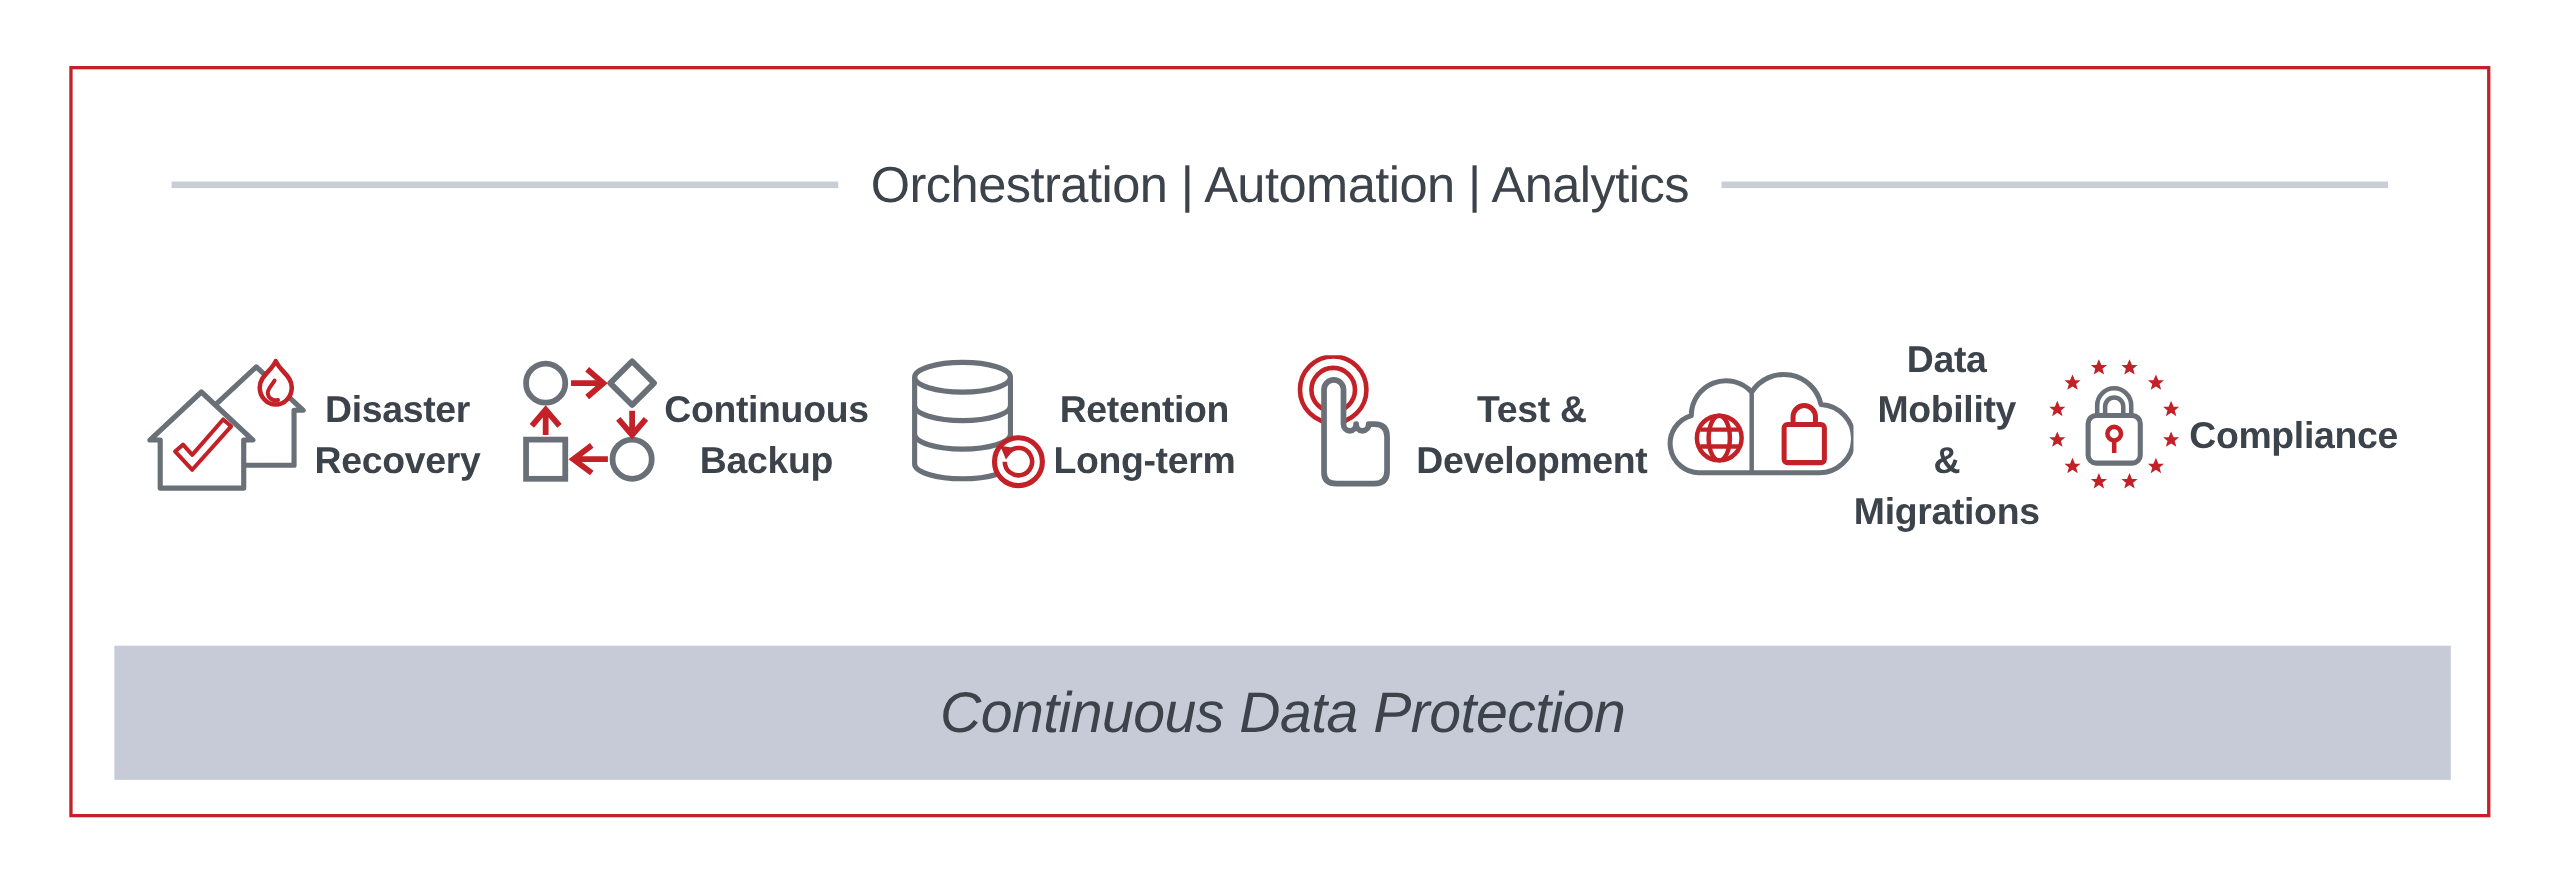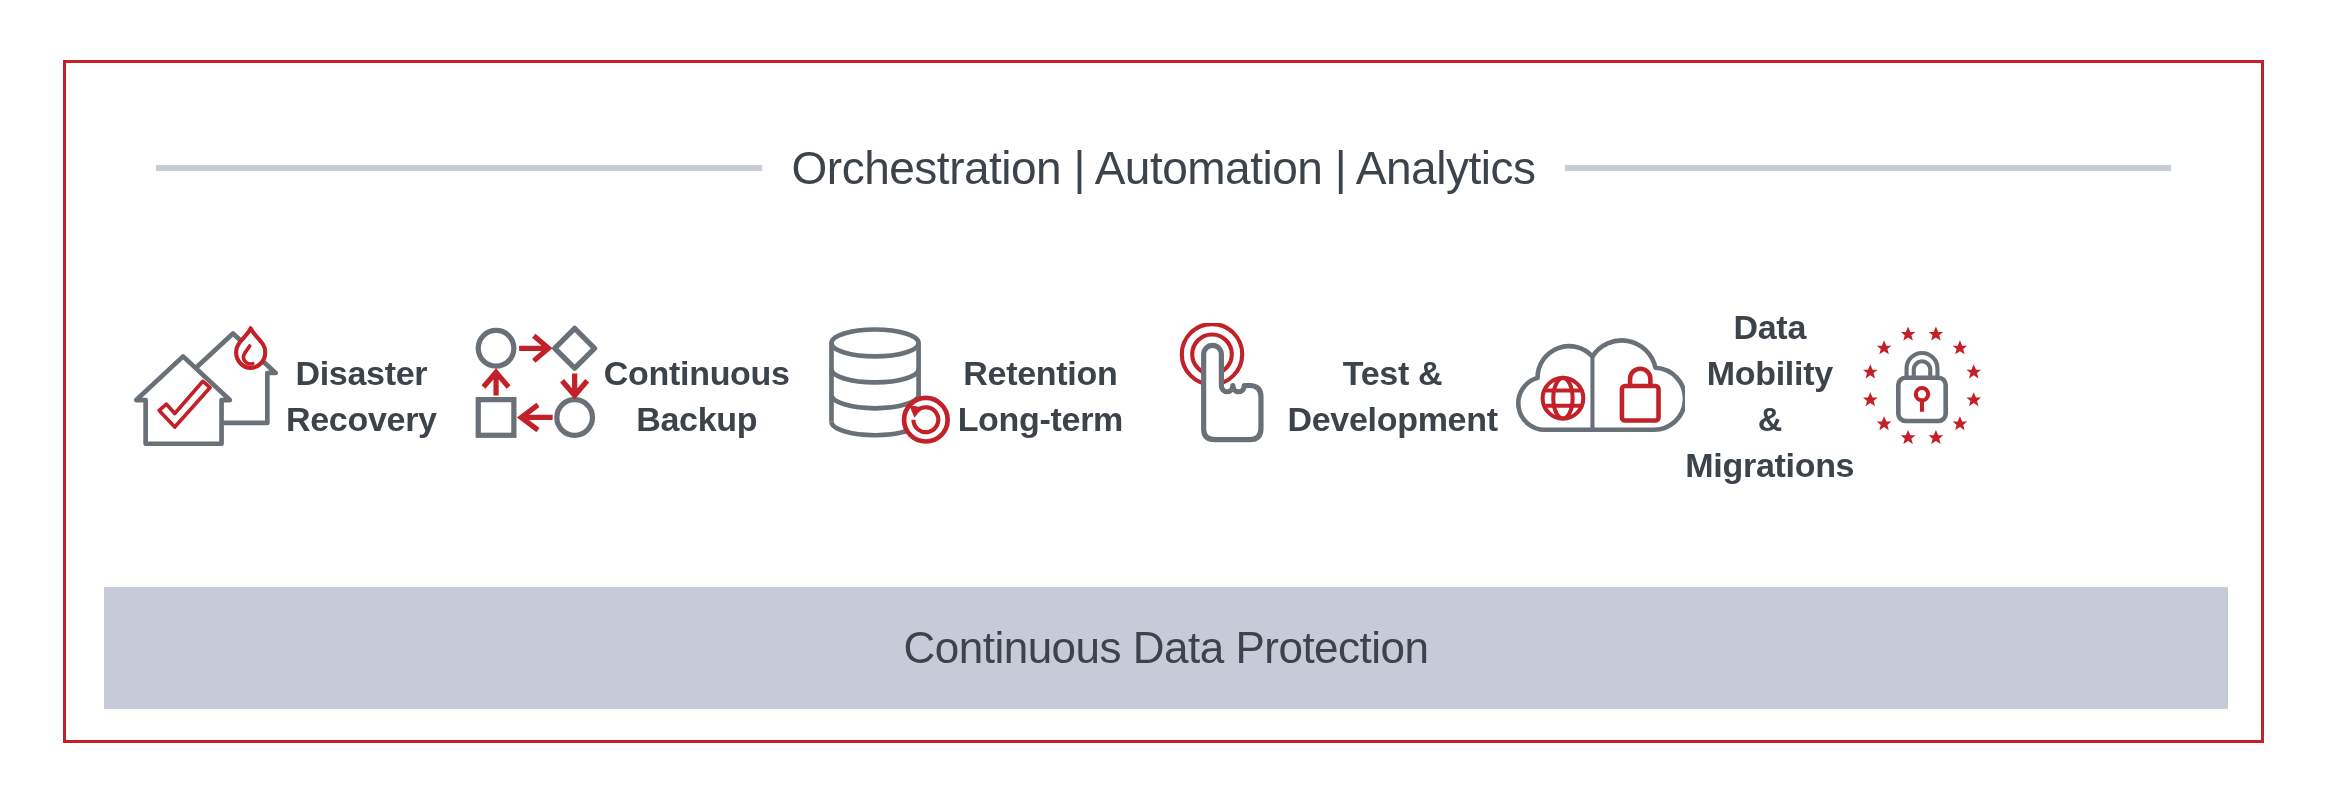--- a/index.html
+++ b/index.html
@@ -23,21 +23,21 @@
   
   .features-row{display:flex;justify-content:space-between;
     padding:0 62px;margin-top:88px;}
   .feature{flex:1;display:flex;flex-direction:row;align-items:center;}
   .icon-box{height:136px;display:flex;align-items:center;justify-content:center;}
   .feature-label{margin-top:22px;text-align:center;font-weight:700;
     font-size:34px;line-height:1.35;color:var(--text-dark);letter-spacing:-0.3px;}
   
   .footer-bar{position:absolute;left:38px;right:33px;bottom:31px;height:122px;
     background:var(--bar-bg);display:flex;align-items:center;justify-content:center;}
-  .footer-label{font-size:44px;color:var(--text-dark);letter-spacing:-0.5px;}
+  .footer-label{font-size:52px;color:var(--text-dark);letter-spacing:-0.5px;font-style:italic;}
   
   svg{display:block}
   .sg{stroke:var(--icon-gray);fill:none}
   .sgw{stroke:var(--icon-gray);fill:#ffffff}
   .sr{stroke:var(--accent-red);fill:none}
   .srw{stroke:var(--accent-red);fill:#ffffff}
   .fr{fill:var(--accent-red);stroke:none}
 </style>
 </head>
 <body>
@@ -162,20 +162,21 @@
                 <use href="#star" x="52.5" y="13.8"></use>
             </g>
             <path class="sgw" stroke-width="4" d="M51,56 v-9 a15,15 0 0 1 30,0 v9"></path>
             <path class="sg" stroke-width="4" d="M58,56 v-8 a8,8 0 0 1 16,0 v8"></path>
             <rect class="sgw" stroke-width="4.5" x="43" y="56" width="46" height="42" rx="7"></rect>
             <circle class="srw" stroke-width="4" cx="66" cy="72" r="6"></circle>
             <line class="sr" stroke-width="4" x1="66" y1="78" x2="66" y2="89"></line>
           </svg>
         </div>
         <div class="feature-label">
+          <div>Compliance</div>
         </div>
       </div>
 
     </div>
 
     <div class="footer-bar">
       <div class="footer-label">Continuous Data Protection</div>
     </div>
 
   </div>

